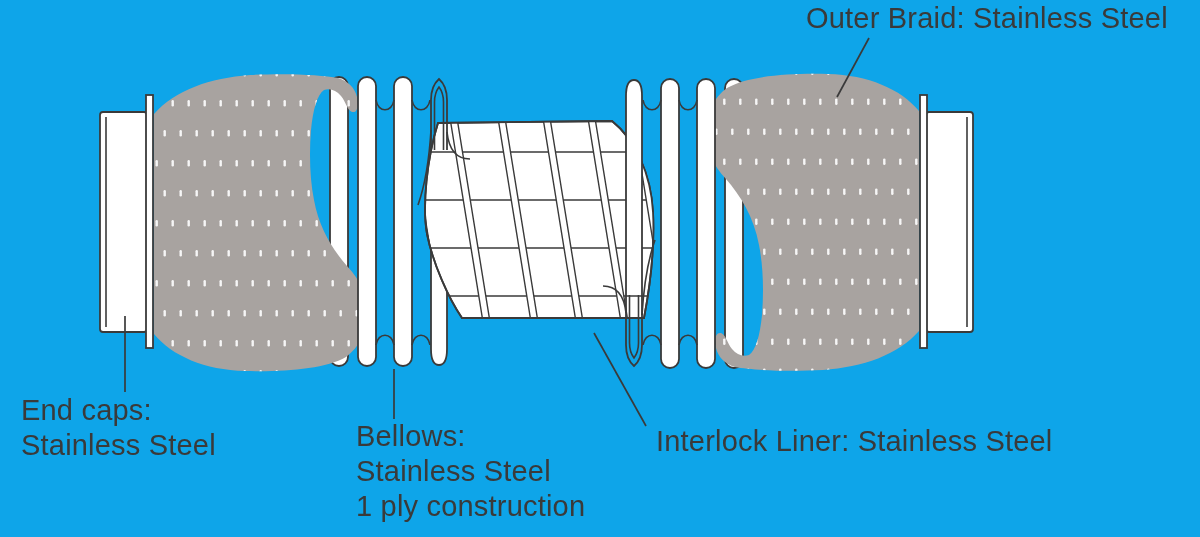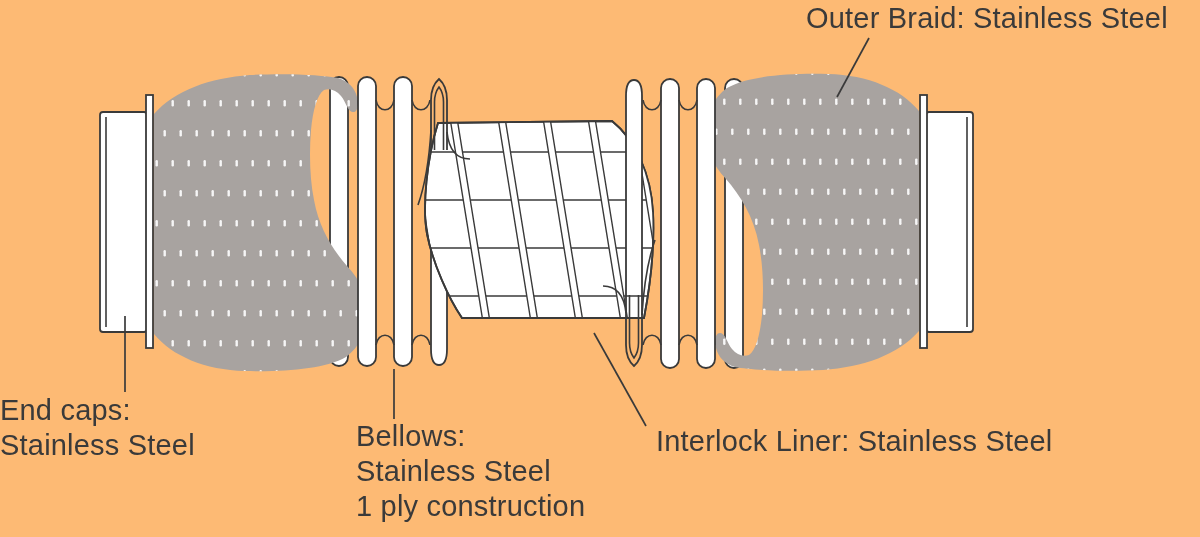--- a/index.html
+++ b/index.html
@@ -1,39 +1,39 @@
 <!DOCTYPE html>
 <html><head>
 <meta charset="utf-8">
 <style>
   html,body{margin:0;padding:0;background:#fdfdfc;}
   #stage{
     position:relative;
     width:1200px;height:537px;
-    background:#fdba74;
+    background:#0ea5e9;
     overflow:hidden;
     font-family:"Liberation Sans", sans-serif;
   }
   #diagram-svg{position:absolute;left:0;top:0;}
   .ln{stroke:#3a3a3a;stroke-width:1.6;fill:none;}
   .ln2{stroke:#3a3a3a;stroke-width:1.8;fill:none;}
   .tube{fill:#ffffff;stroke:#3a3a3a;stroke-width:1.8;}
   .grid{stroke:#3a3a3a;stroke-width:1.4;fill:none;}
   .strip{fill:#ffffff;stroke:#3a3a3a;stroke-width:1.4;}
   .leader{stroke:#3a3a3a;stroke-width:1.7;fill:none;}
   .lbl{
     position:absolute;
     font-size:29px;
     line-height:35px;
     color:#3a3a3a;
     letter-spacing:0.2px;
     white-space:nowrap;
   }
   #lbl-outer-braid{left:806px;top:1px;}
-  #lbl-end-caps{left:0;top:393px;}
+  #lbl-end-caps{left:21px;top:393px;}
   #lbl-bellows{left:356px;top:419px;}
   #lbl-interlock{left:656px;top:424px;}
 </style>
 </head>
 <body>
 
 <div id="stage">
 
   <svg id="diagram-svg" width="1200" height="537" viewBox="0 0 1200 537">
     <defs>

